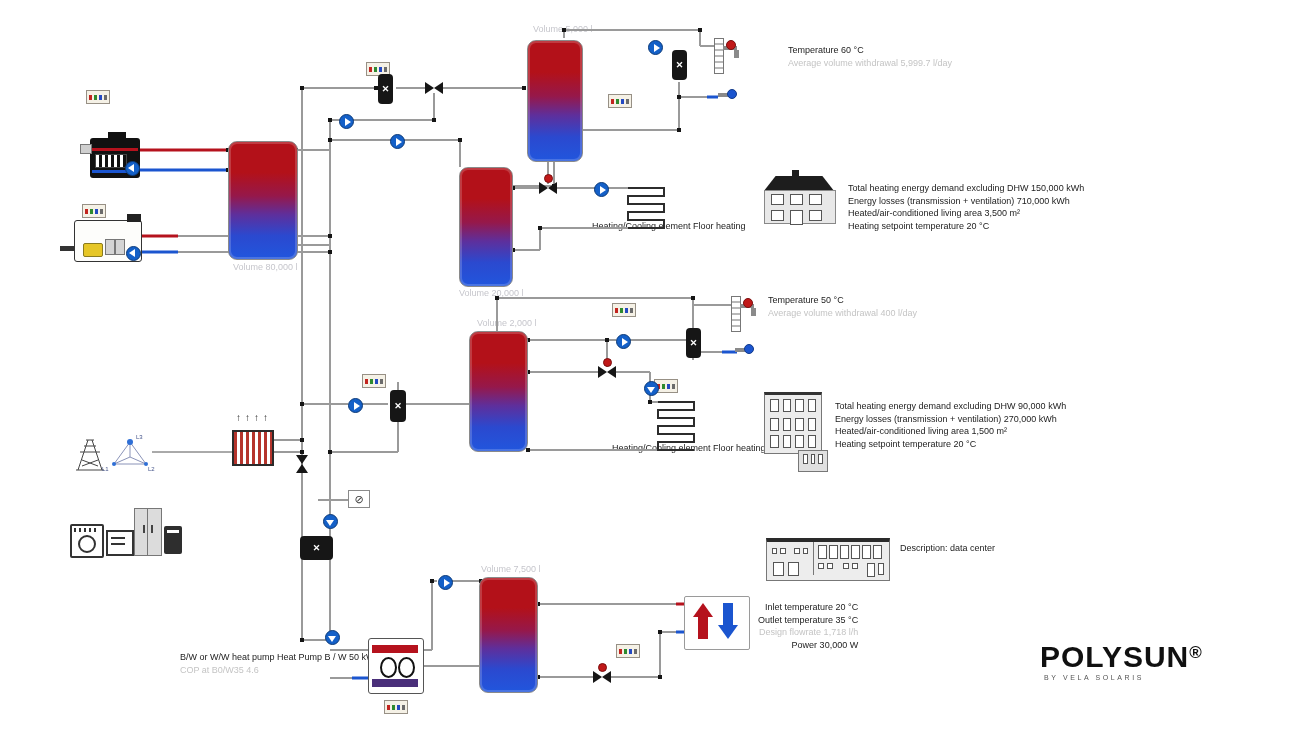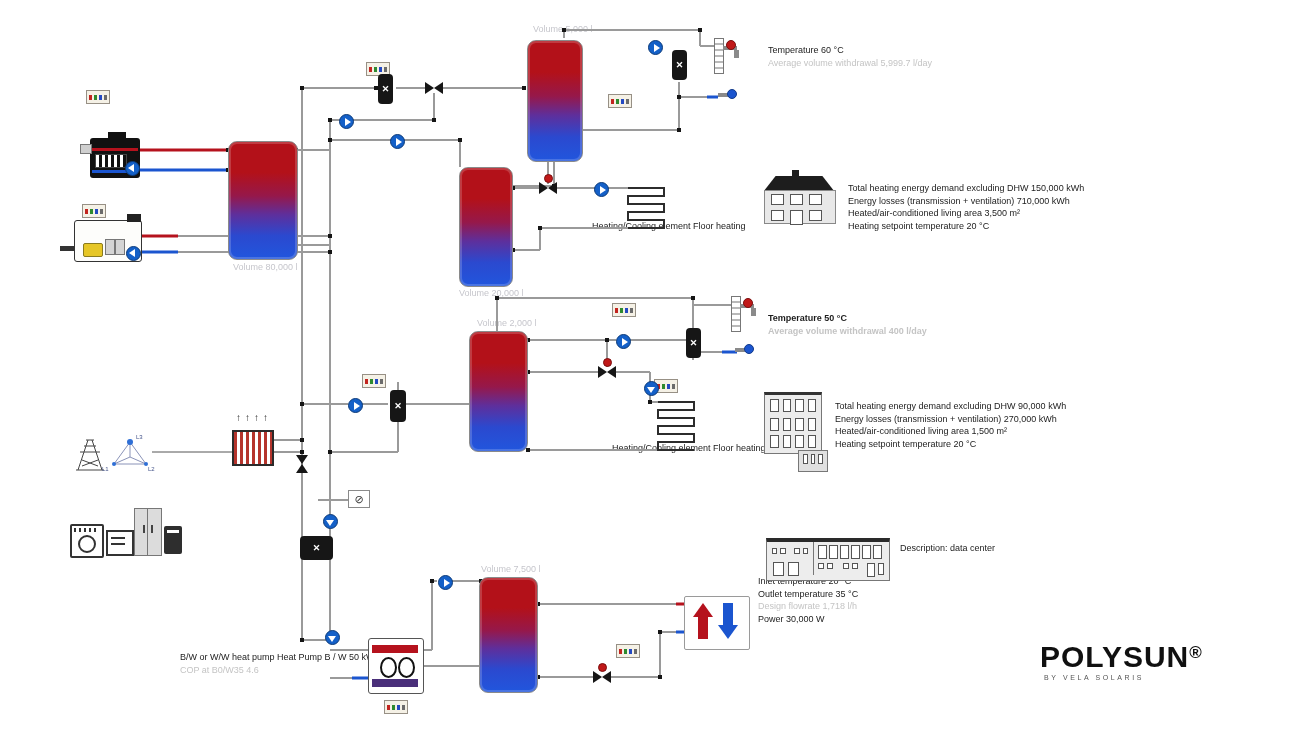--- a/index.html
+++ b/index.html
@@ -380,53 +380,53 @@
     <div class="abs" style="left:16px;top:16px;width:2px;height:8px;background:#444;"></div>
   </div>
   <div class="abs" style="left:164px;top:526px;width:18px;height:28px;background:#2e2e2e;border-radius:2px;z-index:2">
     <div class="abs" style="left:3px;top:4px;width:12px;height:3px;background:#fff;"></div>
   </div>
 
   <span class="phase-lbl" style="left:136px;top:434px;">L3</span>
   <span class="phase-lbl" style="left:102px;top:466px;">L1</span>
   <span class="phase-lbl" style="left:148px;top:466px;">L2</span>
 
-  <div class="txt" style="left:768px;top:44px;">
+  <div class="txt" style="left:788px;top:44px;">
     <div>Temperature 60 °C</div>
     <div class="gray">Average volume withdrawal 5,999.7 l/day</div>
   </div>
 
   <div class="txt" style="left:848px;top:182px;">
     <div>Total heating energy demand excluding DHW 150,000 kWh</div>
     <div>Energy losses (transmission + ventilation) 710,000 kWh</div>
     <div>Heated/air-conditioned living area 3,500 m²</div>
     <div>Heating setpoint temperature 20 °C</div>
   </div>
 
   <div class="txt" style="left:592px;top:220px;">Heating/Cooling element Floor heating</div>
 
-  <div class="txt" style="left:768px;top:312px;font-weight:bold;">
+  <div class="txt" style="left:768px;top:294px;">
     <div>Temperature 50 °C</div>
     <div class="gray">Average volume withdrawal 400 l/day</div>
   </div>
 
   <div class="txt" style="left:835px;top:400px;">
     <div>Total heating energy demand excluding DHW 90,000 kWh</div>
     <div>Energy losses (transmission + ventilation) 270,000 kWh</div>
     <div>Heated/air-conditioned living area 1,500 m²</div>
     <div>Heating setpoint temperature 20 °C</div>
   </div>
 
   <div class="txt" style="left:612px;top:442px;">Heating/Cooling element Floor heating</div>
 
 
 
   <div class="txt" style="left:900px;top:542px;">Description: data center</div>
 
-  <div class="txt" style="left:758px;top:575px;">
+  <div class="txt" style="left:758px;top:601px;text-align:right;">
     <div>Inlet temperature 20 °C</div>
     <div>Outlet temperature 35 °C</div>
     <div class="gray">Design flowrate 1,718 l/h</div>
     <div>Power 30,000 W</div>
   </div>
 
   <div class="txt" style="left:180px;top:651px;">
     <div>B/W or W/W heat pump Heat Pump B / W 50 kW</div>
     <div class="gray">COP at B0/W35 4.6</div>
   </div>

